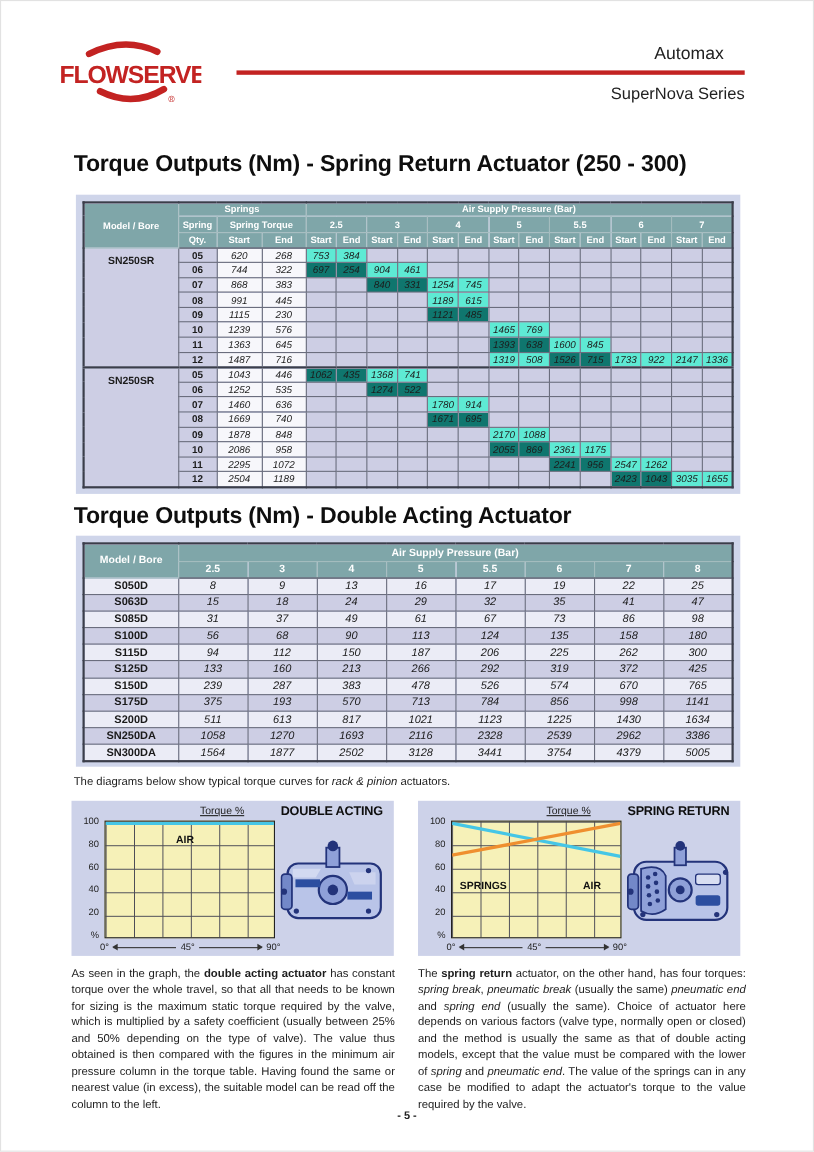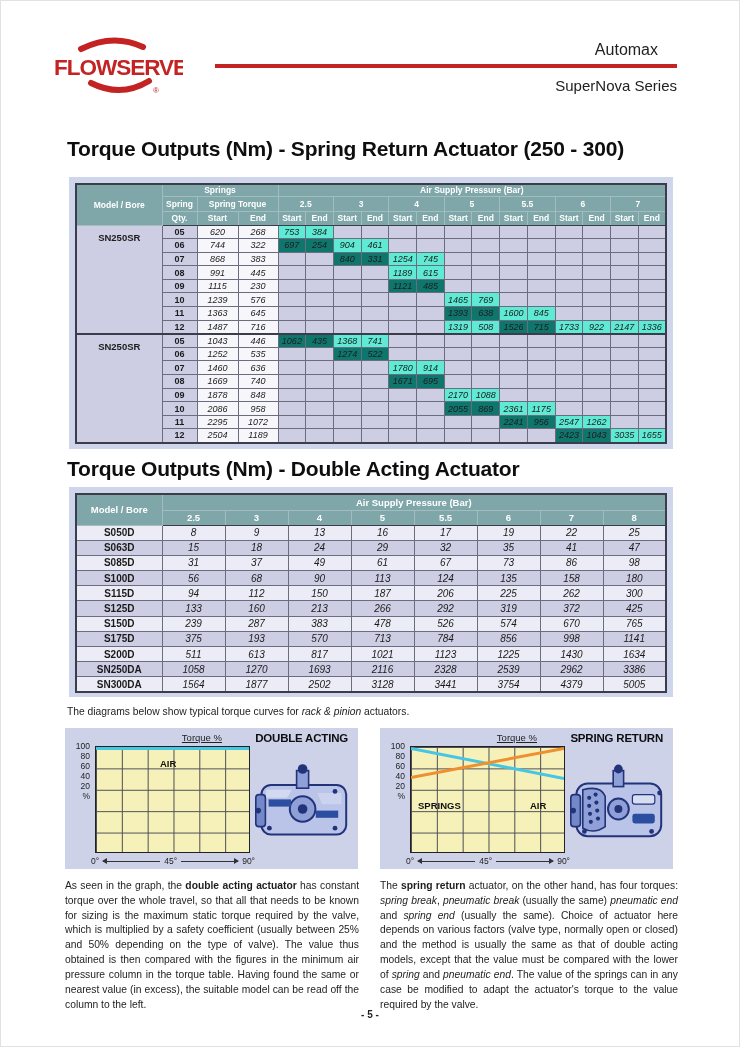--- a/index.html
+++ b/index.html
@@ -57,21 +57,21 @@
   .plot {
     position:absolute; left:30px; top:18px; width:155px; height:107px;
     background:#f6f1b8; border:1px solid #222;
     background-image:
       linear-gradient(to right, #4d4d57 1px, transparent 1px),
       linear-gradient(to bottom, #4d4d57 1px, transparent 1px);
     background-size: calc(155px/6) calc(107px/5);
   }
   .plot svg { position:absolute; left:0; top:0; width:100%; height:100%; }
   .ylabels { position:absolute; left:2px; top:13px; width:26px; height:114px;
-    display:flex; flex-direction:column; align-items:flex-end;
+    display:flex; flex-direction:column; justify-content:space-between; align-items:flex-end;
     font-size:8.5px; color:#222; padding-right:3px; }
   .xlabels { position:absolute; left:24px; top:128px; width:168px; display:flex; align-items:center; font-size:8.5px; color:#222; }
   .xlabels span { padding:0 2px; }
   .axis-arrow { flex:1; height:1px; background:#333; position:relative; margin:0 2px; }
   .axis-arrow.left::before { content:""; position:absolute; left:-1px; top:-2.5px;
     border-right:5px solid #333; border-top:3px solid transparent; border-bottom:3px solid transparent; }
   .axis-arrow.right::before { content:""; position:absolute; right:-1px; top:-2.5px;
     border-left:5px solid #333; border-top:3px solid transparent; border-bottom:3px solid transparent; }
   .curve-label { position:absolute; font-size:9.5px; font-weight:700; color:#111; }
   #dpanel-left  .curve-label.air { left:95px; top:30px; }

